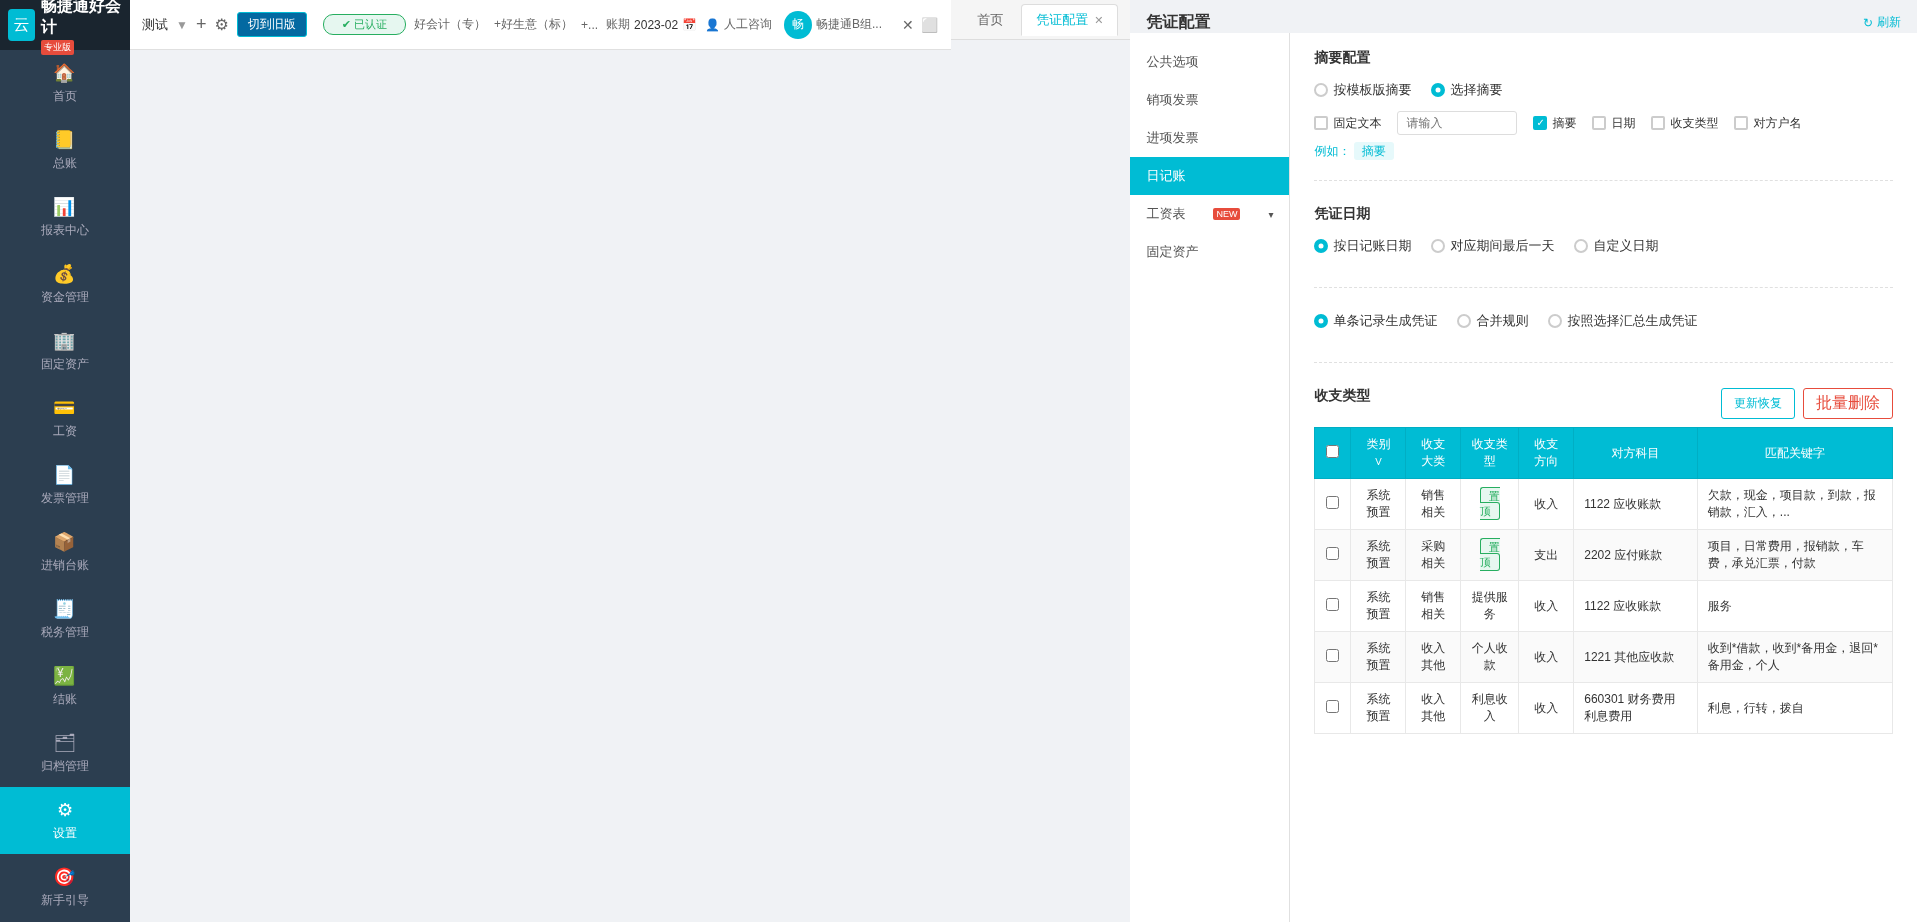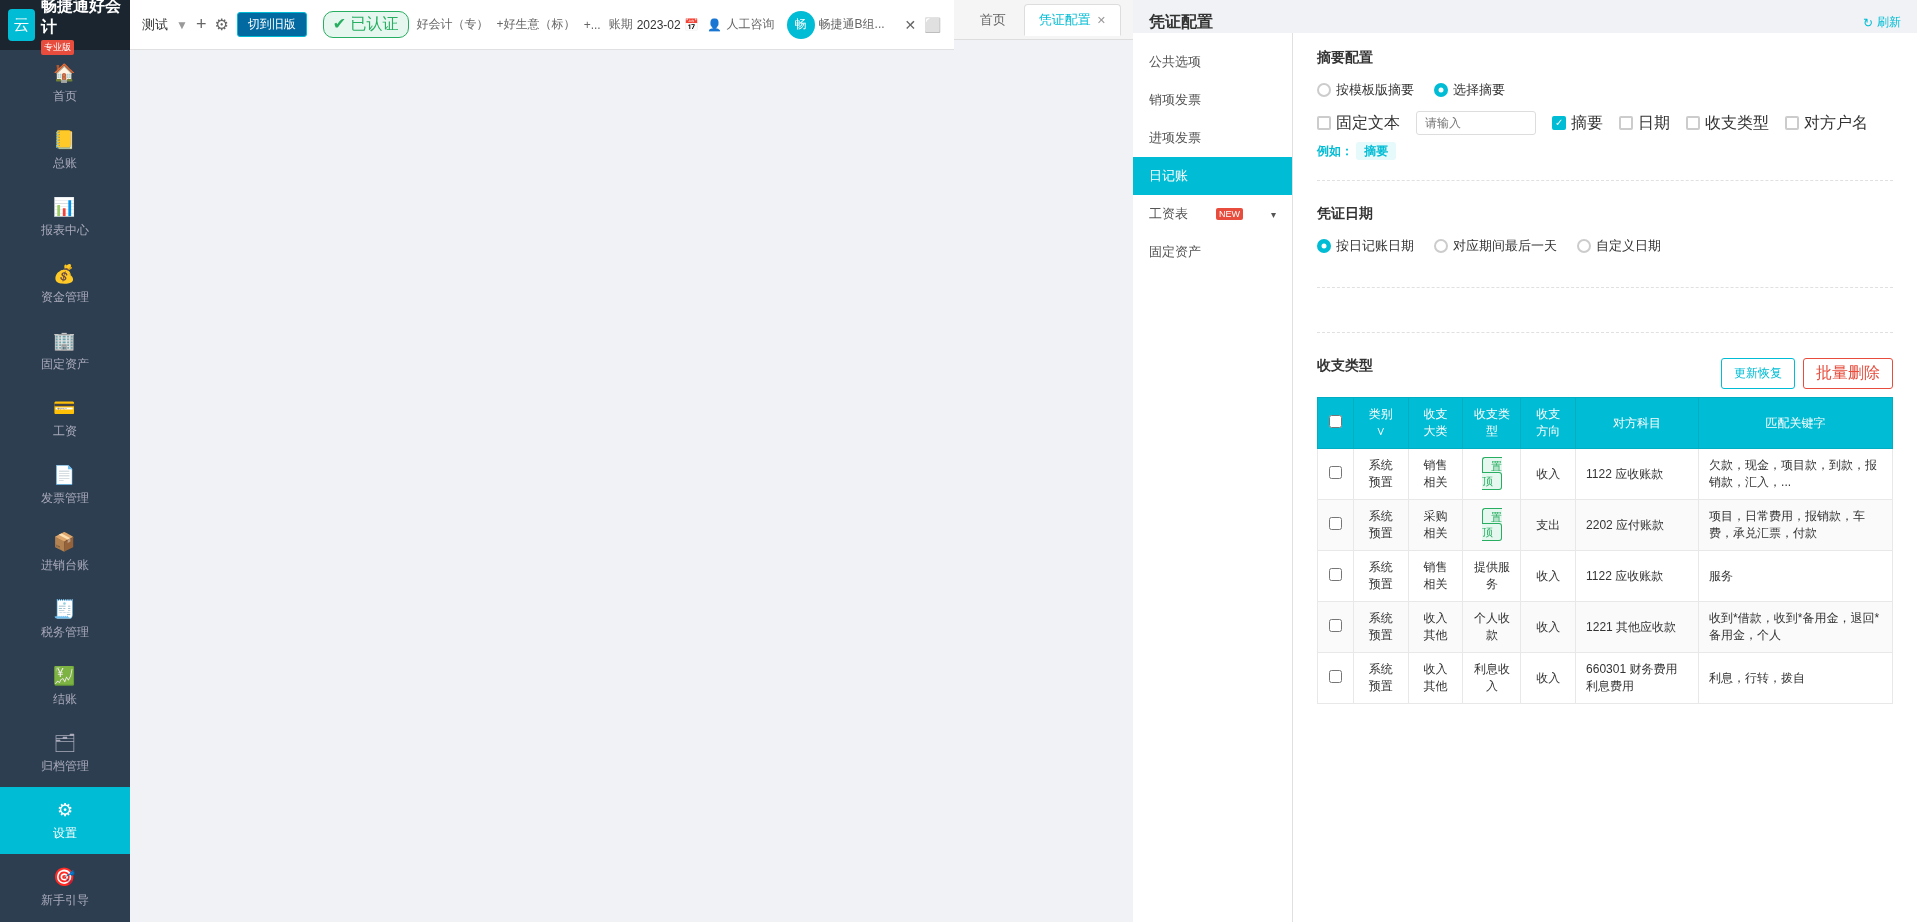--- a/index.html
+++ b/index.html
@@ -13,21 +13,21 @@
     .sidebar-item { padding: 12px 0; display: flex; flex-direction: column; align-items: center; gap: 4px; cursor: pointer; color: #aab; font-size: 12px; transition: background 0.2s; }
     .sidebar-item.active { background: #00bcd4; color: #fff; }
     .sidebar-item-icon { font-size: 18px; }
 
     
     .main-wrapper { flex: 1; display: flex; flex-direction: row; overflow: hidden; }
     .topbar { height: 50px; background: #fff; border-bottom: 1px solid #e0e0e0; display: flex; align-items: center; padding: 0 12px; gap: 8px; }
     .topbar-company { font-size: 13px; color: #333; cursor: pointer; display: flex; align-items: center; gap: 4px; }
     .topbar-btn { border: 1px solid #ccc; background: #fff; padding: 3px 10px; border-radius: 3px; cursor: pointer; font-size: 12px; }
     .topbar-btn.active { background: #0369a1; color: #fff; border-color: #00bcd4; }
-    .topbar-tag { padding: 2px 9px; border-radius: 10px; font-size: 16px; }
+    .topbar-tag { padding: 2px 18px; border-radius: 10px; font-size: 11px; }
     .tag-green { background: #e6f7f0; color: #27ae60; border: 1px solid #27ae60; }
     .topbar-period { display: flex; align-items: center; gap: 4px; font-size: 12px; color: #666; }
     .topbar-right { margin-left: auto; display: flex; align-items: center; gap: 12px; }
     .topbar-right-item { display: flex; align-items: center; gap: 4px; cursor: pointer; font-size: 12px; color: #666; }
     .avatar { width: 28px; height: 28px; border-radius: 50%; background: #00bcd4; color: #fff; display: flex; align-items: center; justify-content: center; font-size: 12px; }
 
     
     .tabbar { height: 40px; background: #f5f5f5; border-bottom: 1px solid #ddd; display: flex; align-items: center; padding: 0 12px; gap: 4px; }
     .tab { padding: 6px 14px; font-size: 13px; cursor: pointer; border-radius: 4px 4px 0 0; color: #666; }
     .tab.active { background: #fff; color: #00bcd4; border: 1px solid #ddd; border-bottom: 1px solid #fff; }
@@ -51,26 +51,26 @@
 
     
     .section { margin-bottom: 24px; border-bottom: 1px dashed #e0e0e0; padding-bottom: 20px; }
     .section-title { font-size: 14px; font-weight: bold; color: #333; margin-bottom: 14px; }
     .radio-group { display: flex; gap: 20px; align-items: center; margin-bottom: 12px; }
     .radio-item { display: flex; align-items: center; gap: 5px; cursor: pointer; font-size: 13px; }
     .radio-circle { width: 14px; height: 14px; border-radius: 50%; border: 2px solid #ccc; display: inline-block; }
     .radio-circle.checked { border-color: #00bcd4; background: #00bcd4; position: relative; }
     .radio-circle.checked::after { content: ''; width: 5px; height: 5px; background: #fff; border-radius: 50%; position: absolute; top: 50%; left: 50%; transform: translate(-50%, -50%); }
     .checkbox-group { display: flex; gap: 16px; align-items: center; margin-bottom: 8px; }
-    .checkbox-item { display: flex; align-items: center; gap: 5px; cursor: pointer; font-size: 16px; }
+    .checkbox-item { display: flex; align-items: center; gap: 5px; cursor: pointer; font-size: 12px; }
     .checkbox-box { width: 14px; height: 14px; border: 2px solid #ccc; border-radius: 2px; display: inline-block; background: #fff; }
     .checkbox-box.checked { background: #00bcd4; border-color: #00bcd4; position: relative; }
     .checkbox-box.checked::after { content: '✓'; color: #fff; font-size: 10px; position: absolute; top: -1px; left: 1px; }
     .text-input { border: 1px solid #ddd; border-radius: 3px; padding: 4px 8px; font-size: 12px; width: 120px; color: #999; }
-    .example-text { color: #00bcd4; font-size: 12px; margin-top: 6px; font-weight: bold; }
+    .example-text { color: #00bcd4; font-size: 12px; margin-top: 6px; }
     .example-tag { background: #e6f9fb; color: #00bcd4; padding: 2px 8px; border-radius: 3px; font-size: 12px; }
 
     
     .table-header-row { display: flex; justify-content: space-between; align-items: center; margin-bottom: 8px; }
     .btn-outline { border: 1px solid #00bcd4; color: #00bcd4; background: #fff; padding: 4px 12px; border-radius: 3px; cursor: pointer; font-size: 12px; }
     .btn-outline-red { border: 1px solid #e74c3c; color: #e74c3c; background: #fff; padding: 4px 12px; border-radius: 3px; cursor: pointer; font-size: 16px; }
 
     .data-table { width: 100%; border-collapse: collapse; }
     .data-table th { background: #00bcd4; color: #fff; padding: 8px 10px; text-align: center; font-size: 12px; font-weight: normal; border: 1px solid #00aec4; }
     .data-table td { padding: 8px 10px; text-align: center; font-size: 12px; border: 1px solid #e8e8e8; }
@@ -286,20 +286,34 @@
               <span>对应期间最后一天</span>
             </label>
             <label class="radio-item">
               <span class="radio-circle"></span>
               <span>自定义日期</span>
             </label>
           </div>
         </div>
 
         <div class="section">
+          <div class="radio-group">
+            <label class="radio-item">
+              <span class="radio-circle checked" style="position:relative;"></span>
+              <span>单条记录生成凭证</span>
+            </label>
+            <label class="radio-item">
+              <span class="radio-circle"></span>
+              <span>合并规则</span>
+            </label>
+            <label class="radio-item">
+              <span class="radio-circle"></span>
+              <span>按照选择汇总生成凭证</span>
+            </label>
+          </div>
         </div>
 
         <div class="section" style="border-bottom:none;">
           <div class="table-header-row">
             <div class="section-title">收支类型</div>
             <div style="display:flex;gap:8px;">
               <button class="btn-outline">更新恢复</button>
               <button class="btn-outline-red">批量删除</button>
             </div>
           </div>

